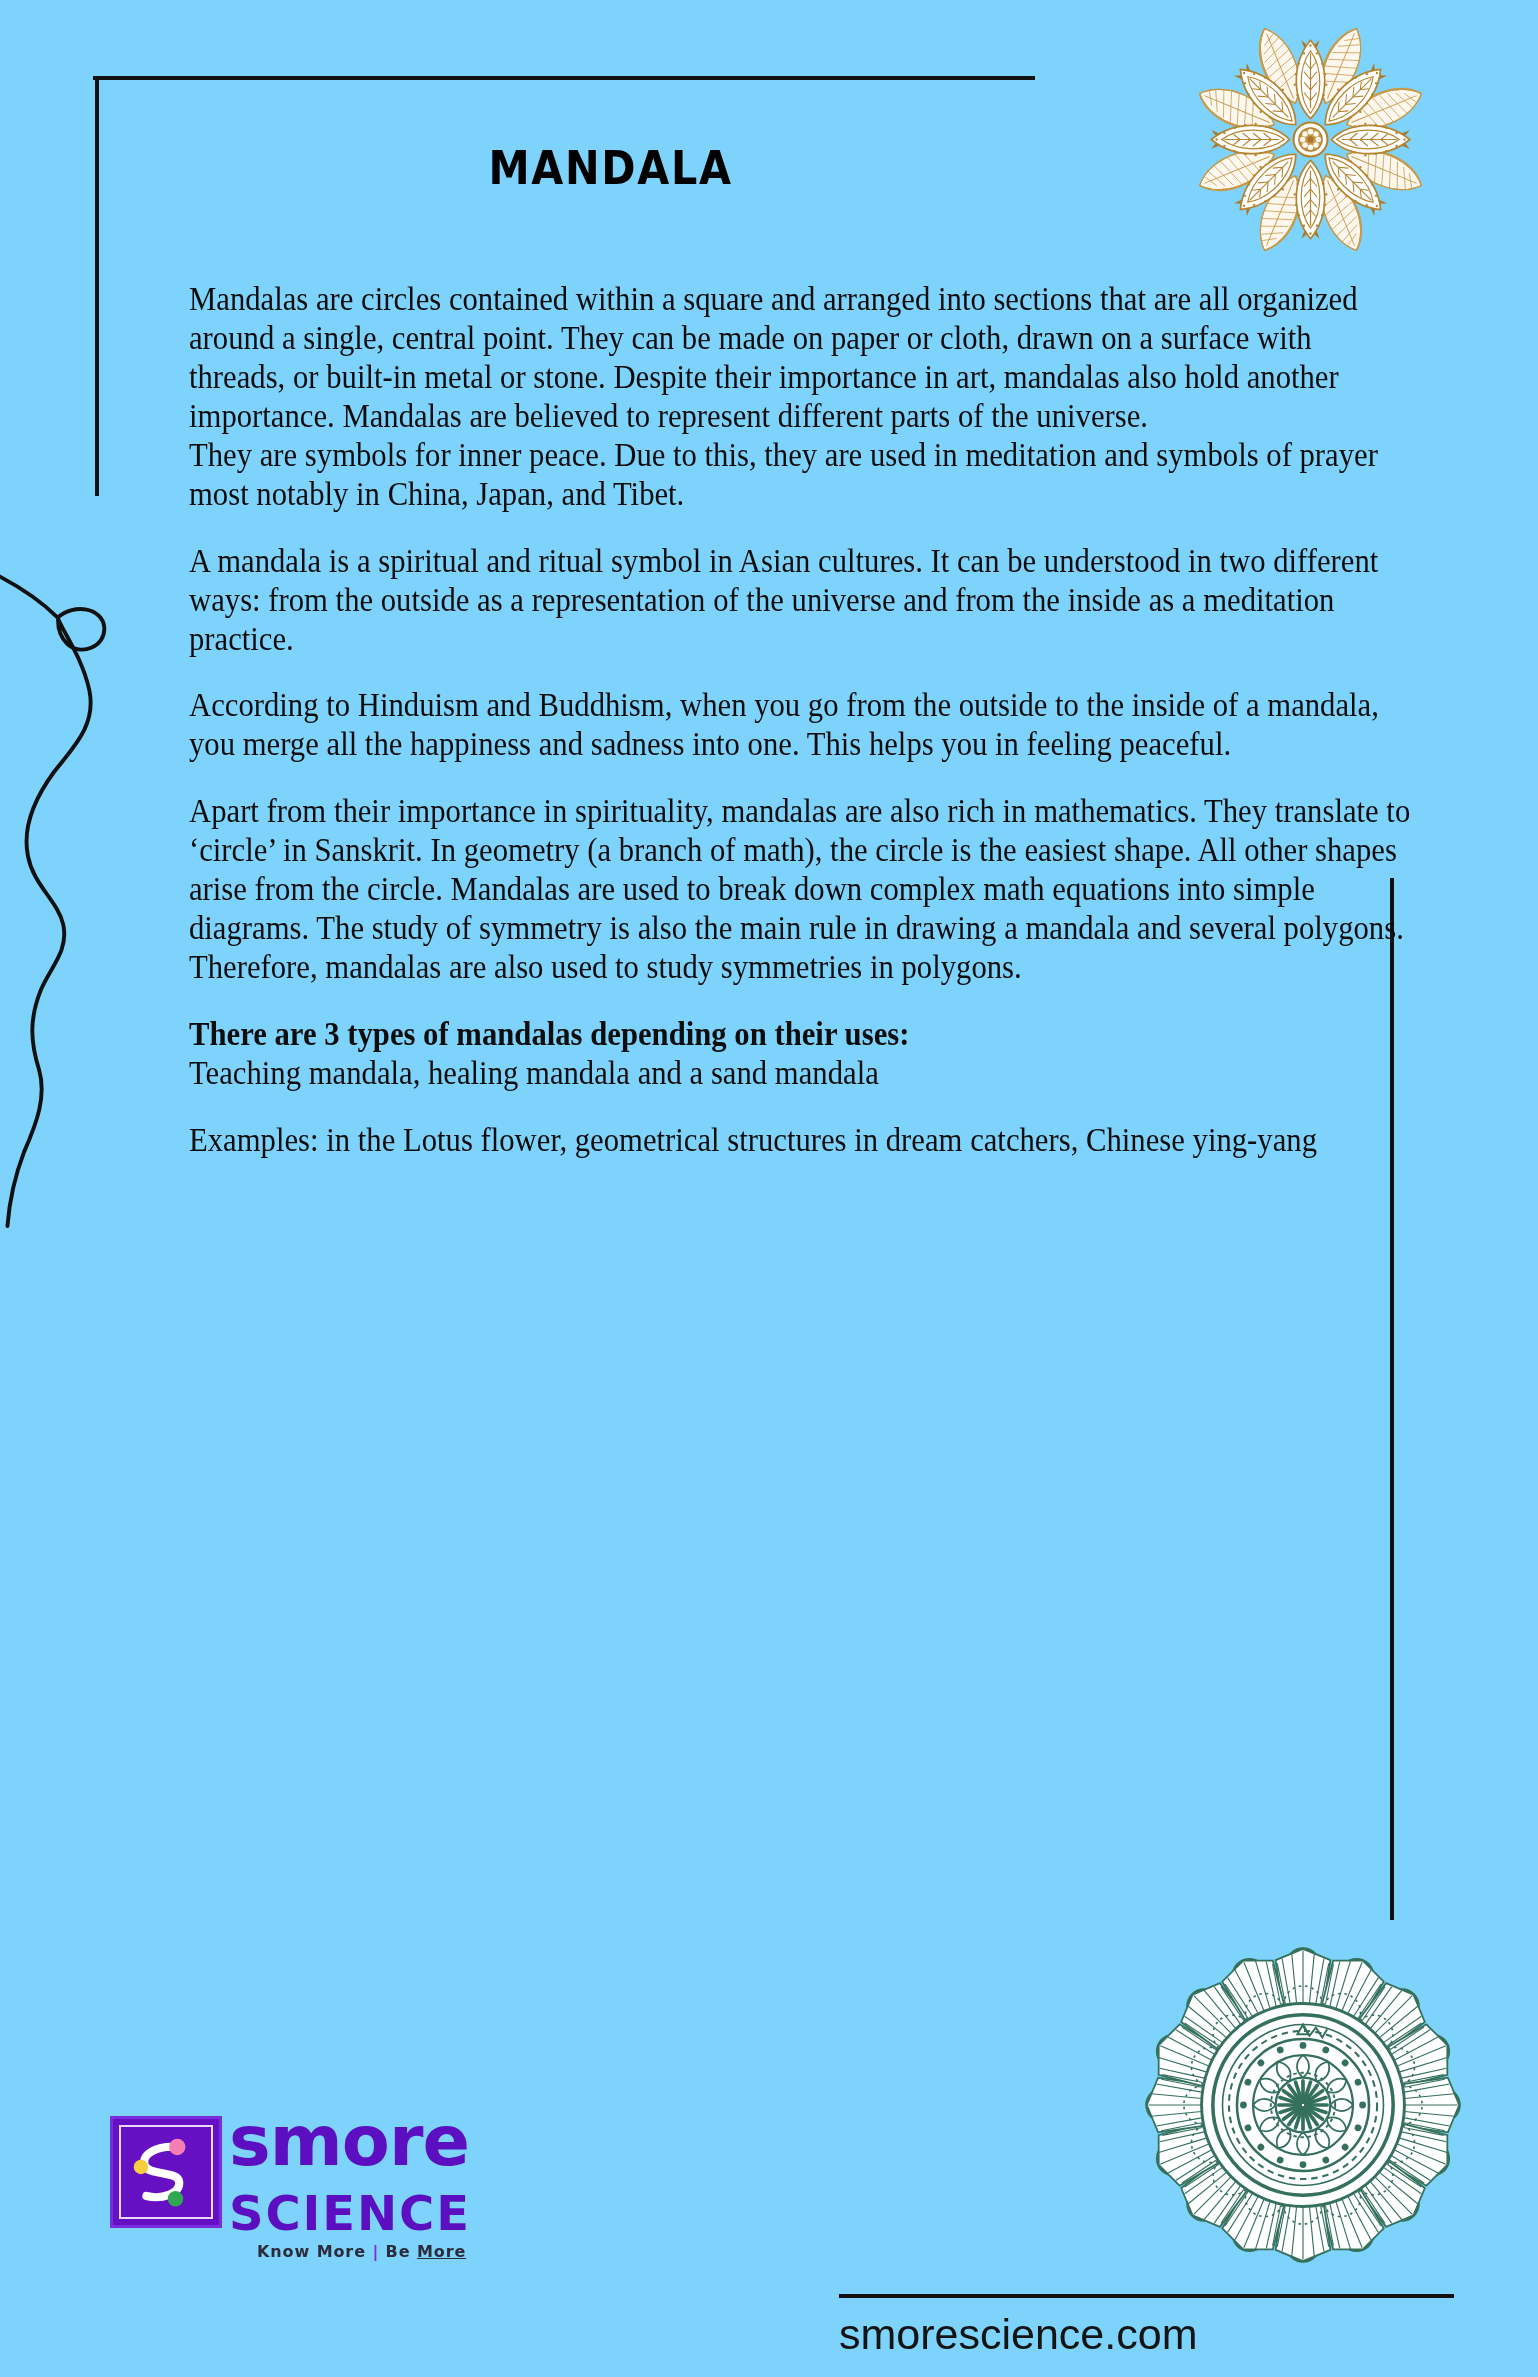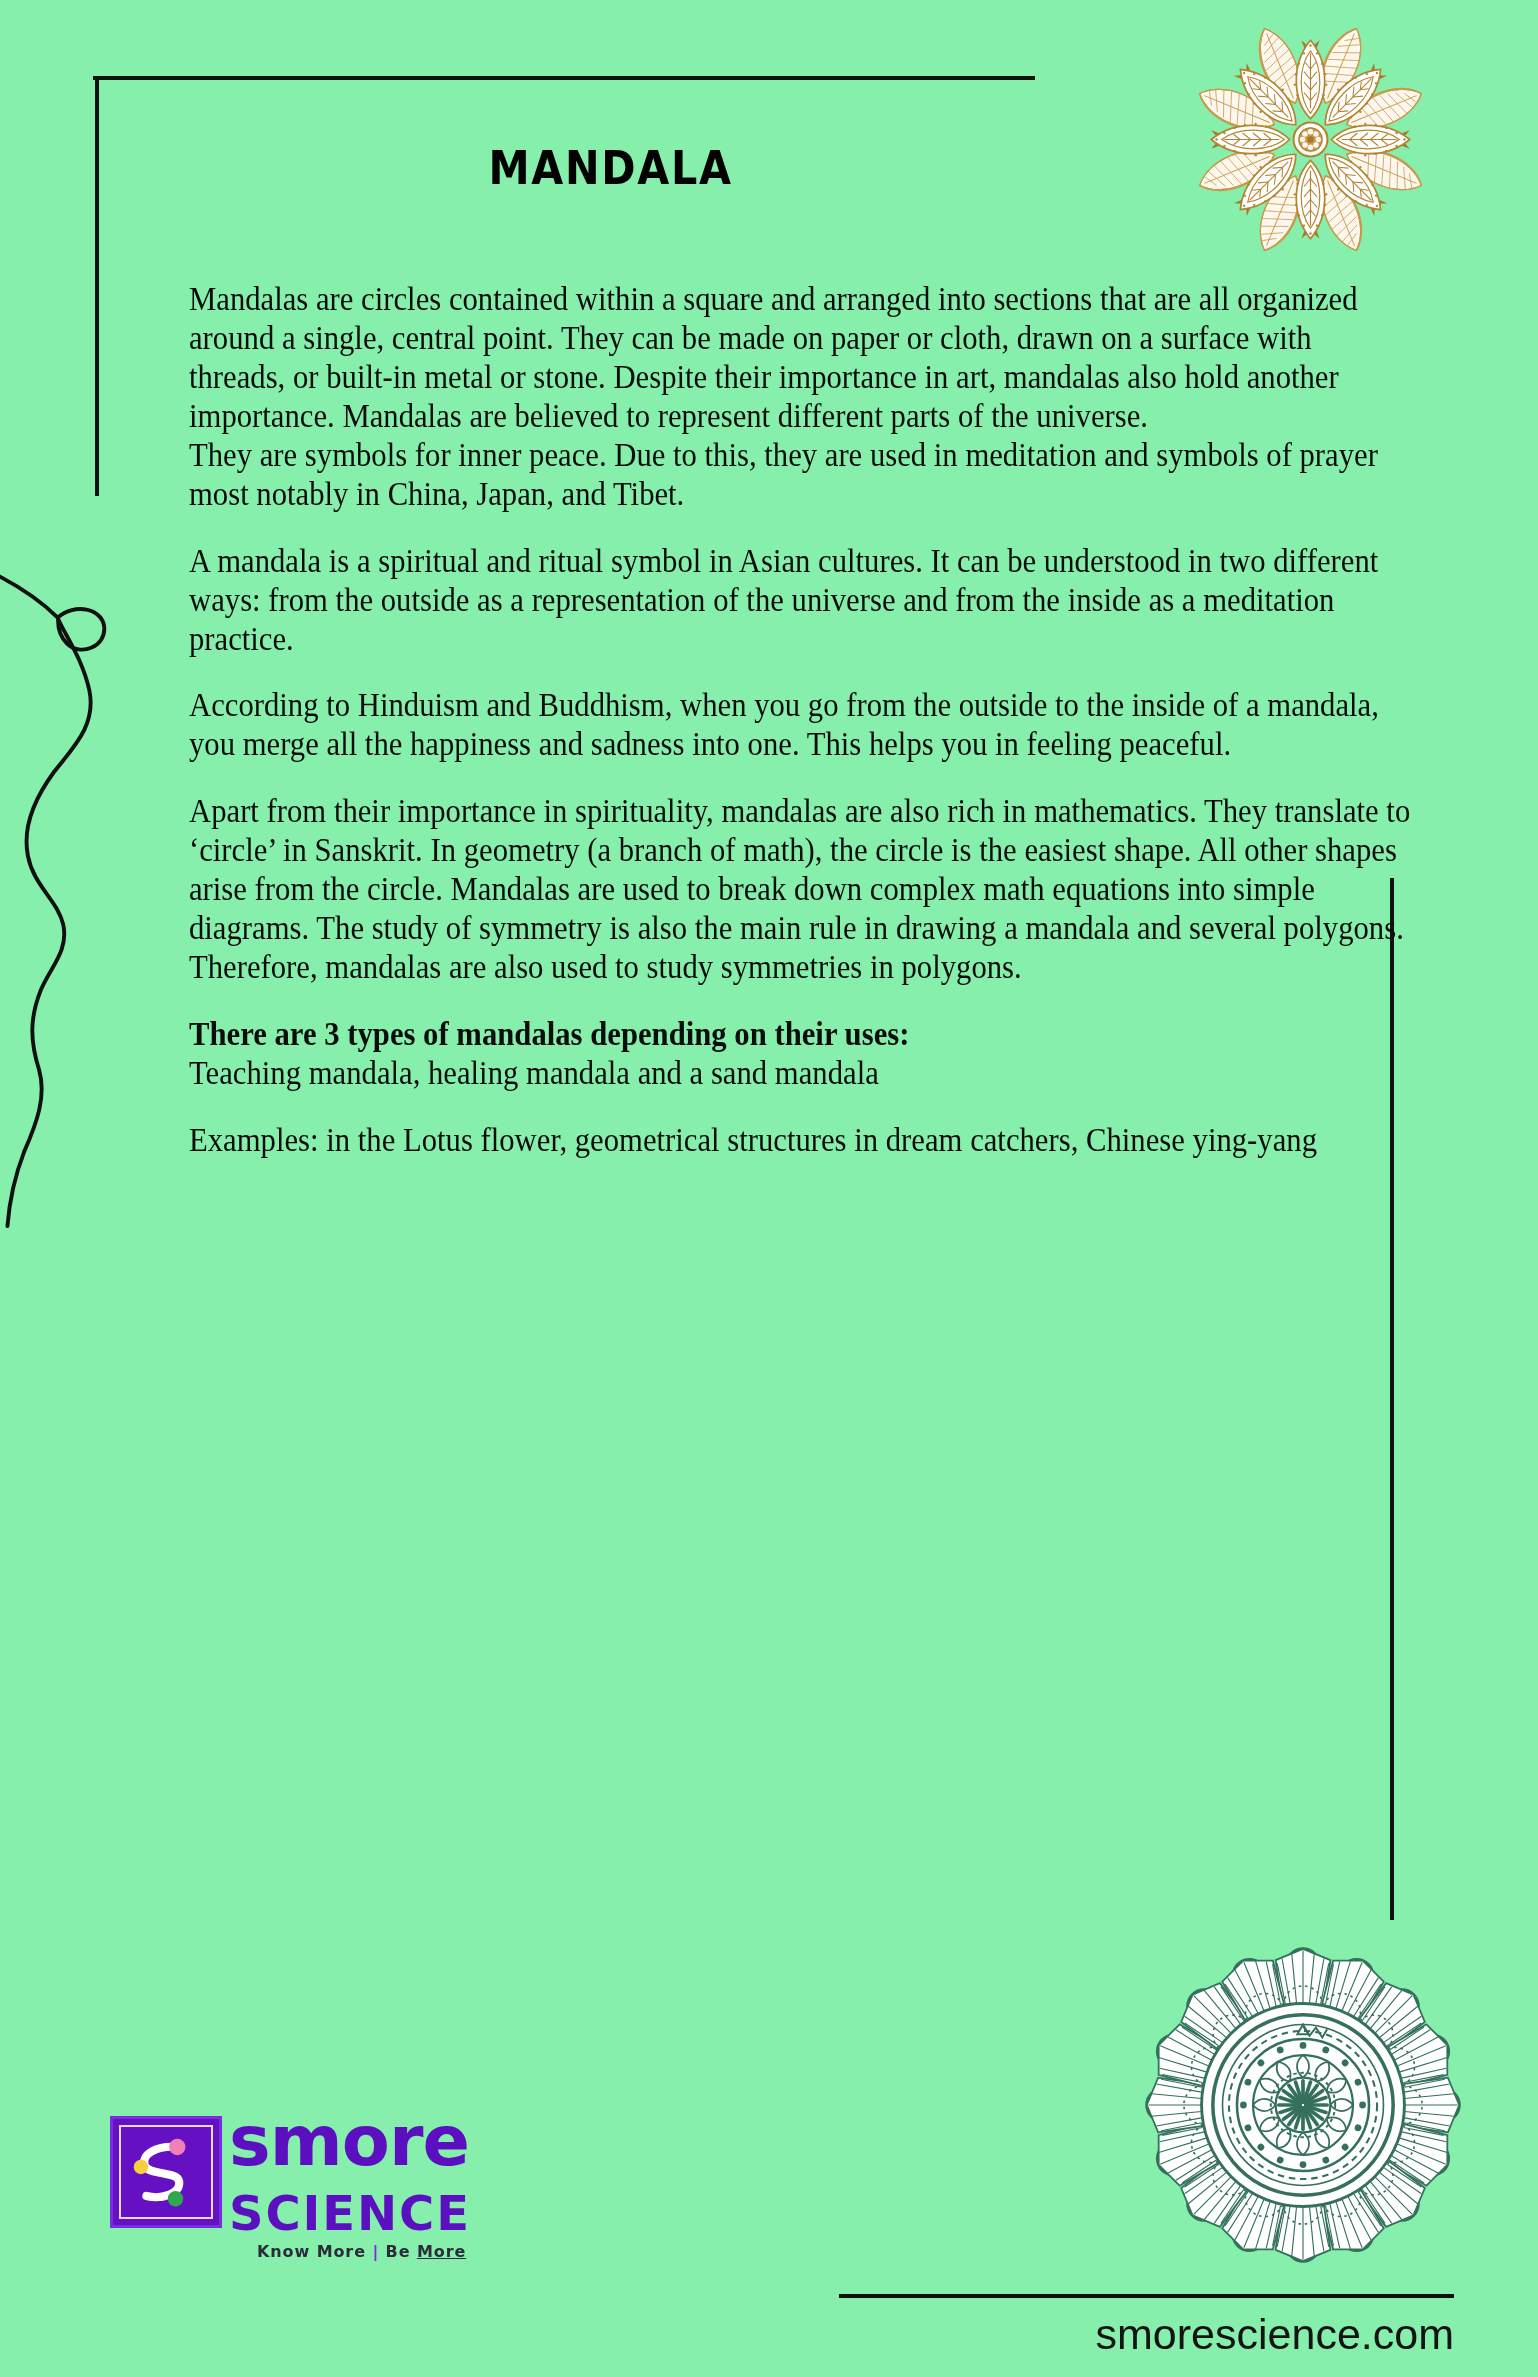--- a/index.html
+++ b/index.html
@@ -8,21 +8,21 @@
     background: #ffffff;
   }
   body {
     font-family: "Liberation Serif", serif;
     color: #111111;
   }
   .page {
     position: relative;
     width: 1538px;
     height: 2377px;
-    background: #86efac;
+    background: #7dd3fc;
     overflow: hidden;
   }
 
   
   .top-rule {
     position: absolute;
     left: 93px;
     top: 76px;
     width: 942px;
     height: 3.7px;
@@ -180,21 +180,21 @@
   }
   .logo-tagline .bar { color: #7a2ce0; }
   .logo-tagline .u { text-decoration: underline; }
 
   
   .footer-url {
     position: absolute;
     left: 839px;
     top: 2310px;
     width: 615px;
-    text-align: right;
+    text-align: left;
     font-family: "Liberation Sans", sans-serif;
     font-size: 43px;
     color: #141414;
   }
 </style>
 </head>
 <body>
 
 <div class="page">
 

